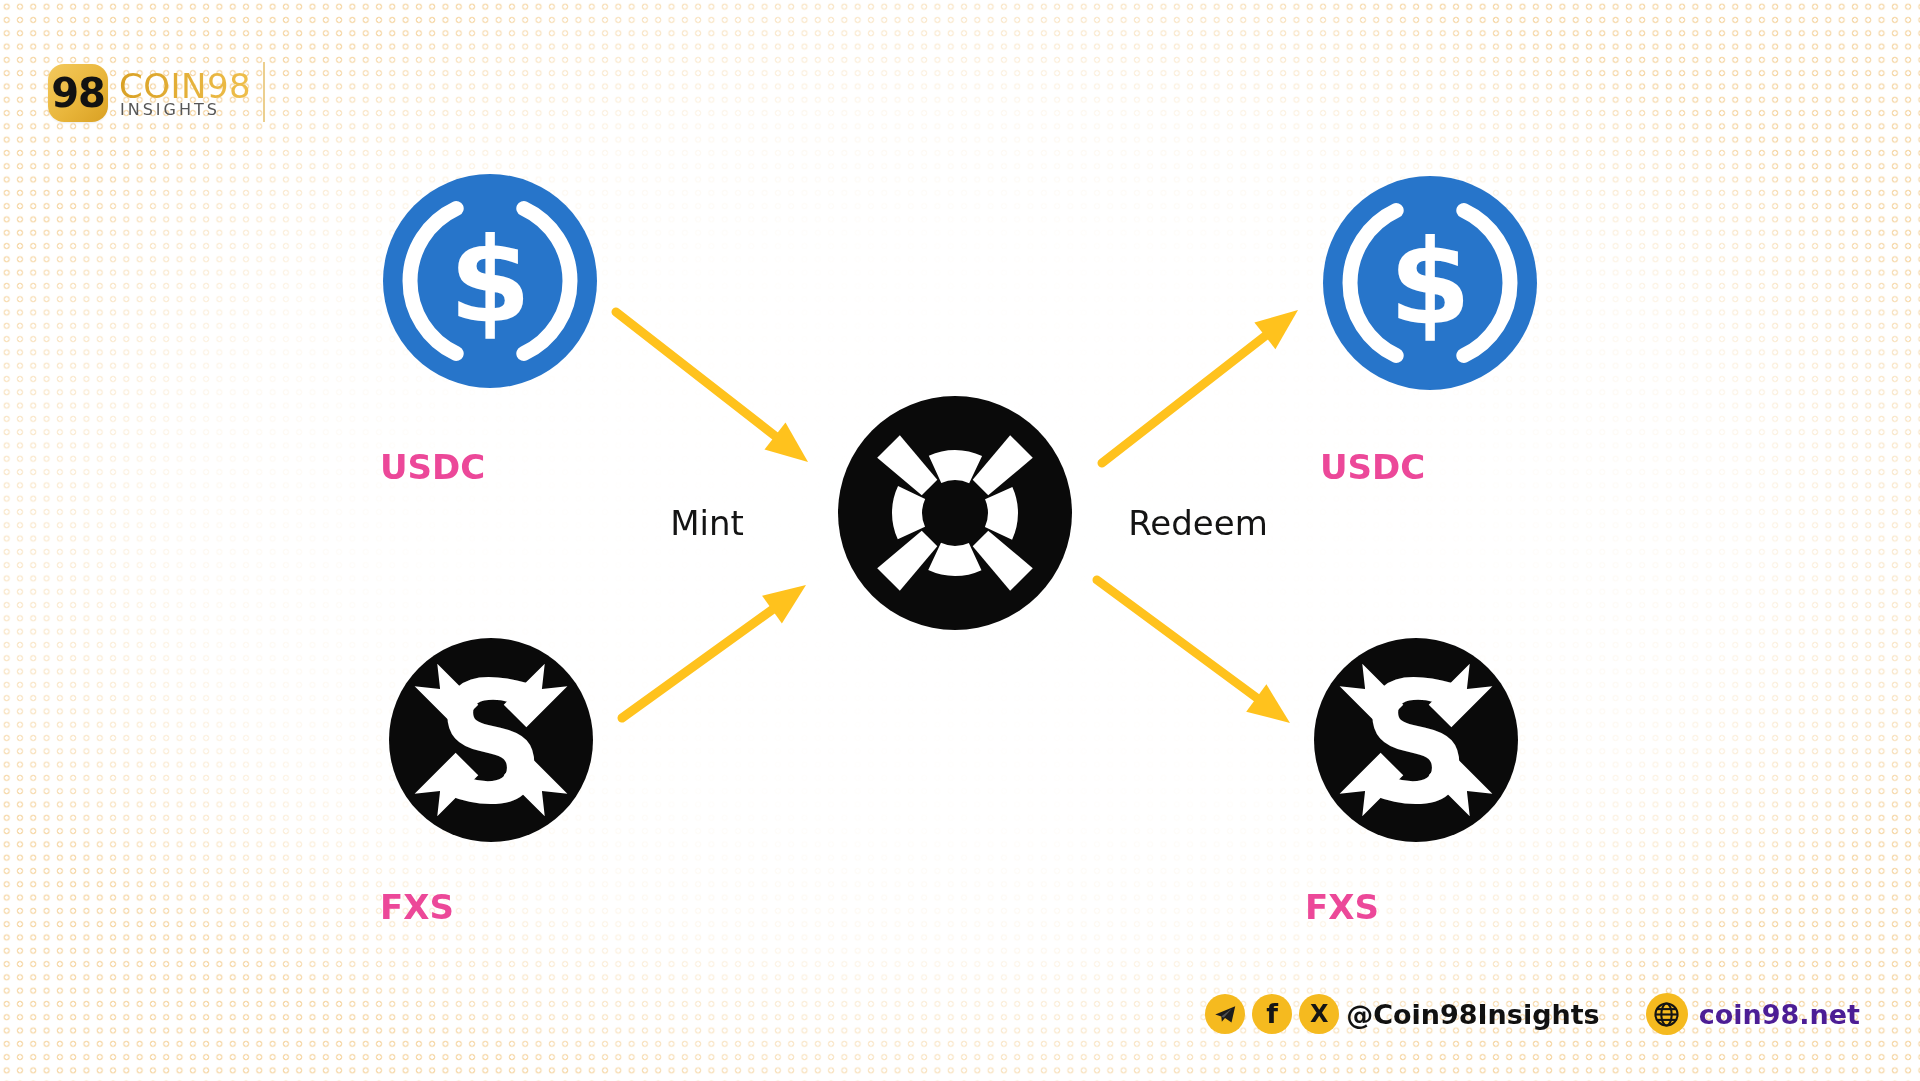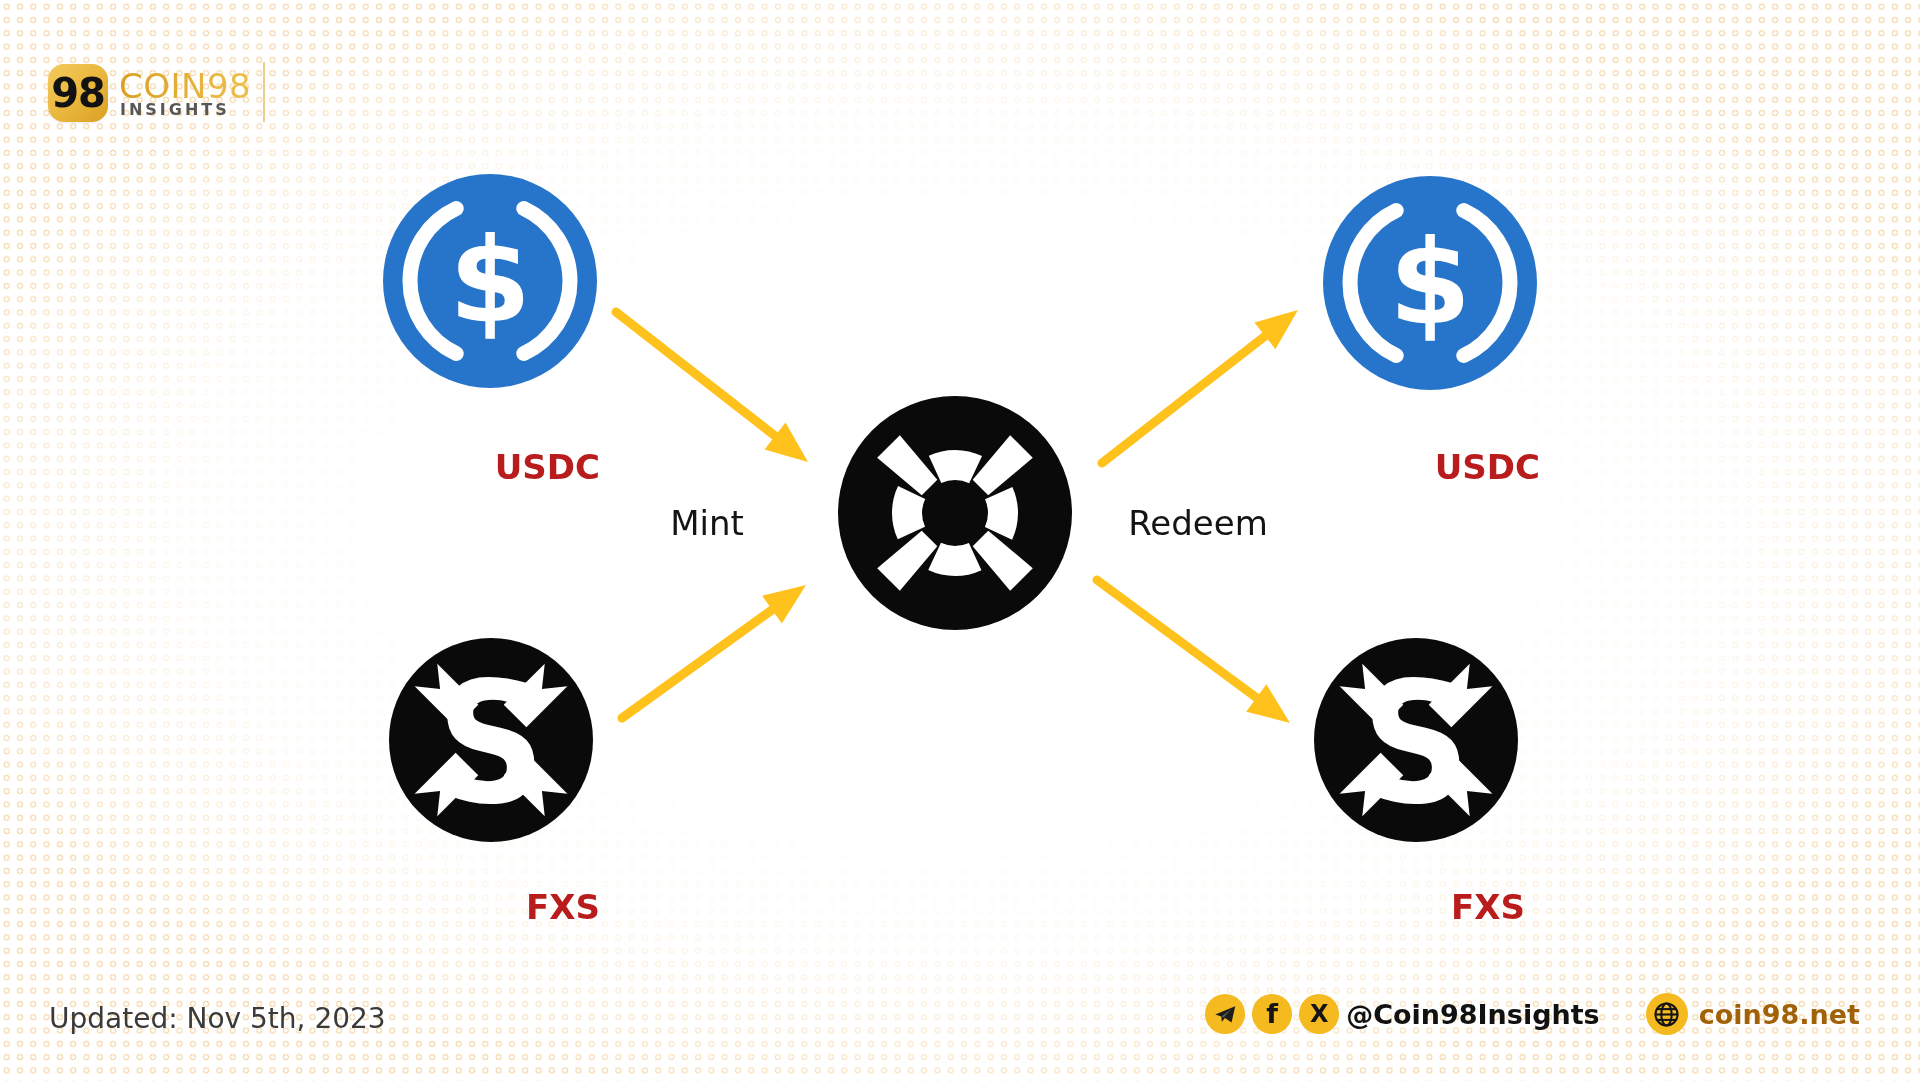--- a/index.html
+++ b/index.html
@@ -33,45 +33,45 @@
     background:linear-gradient(135deg,#F4CA5E 0%,#E9B63B 55%,#D9A023 100%);
     display:flex;align-items:center;justify-content:center;
     box-shadow:0 1px 2px rgba(0,0,0,0.08);
   }
   .logo-98{font-size:40px;font-weight:bold;color:#121212;letter-spacing:-1px;text-align:center;}
   .brand-name{
     position:absolute;left:119px;top:66px;font-size:34px;font-weight:normal;letter-spacing:0.5px;
     background:linear-gradient(90deg,#D9A125,#EFBF4C);
     -webkit-background-clip:text;background-clip:text;color:transparent;
   }
-  .brand-sub{position:absolute;left:120px;top:100px;font-size:16px;font-weight:700;color:#575757;letter-spacing:3px;}
+  .brand-sub{position:absolute;left:120px;top:100px;font-size:16px;font-weight:400;color:#575757;letter-spacing:3px;}
   .brand-divider{position:absolute;left:263px;top:62px;width:2px;height:60px;background:#ECCF8E;}
   .title{
     position:absolute;left:420px;top:44px;width:1160px;text-align:center;
     font-size:56px;font-weight:bold;color:#F1BE33;letter-spacing:1px;white-space:nowrap;
   }
 
   
   .node-icon{position:absolute;}
-  .node-label{position:absolute;width:220px;text-align:right;font-size:34px;font-weight:bold;color:#b91c1c;}
+  .node-label{position:absolute;width:220px;text-align:left;font-size:34px;font-weight:bold;color:#ec4899;}
   .edge-label{position:absolute;width:200px;text-align:center;font-size:34px;font-weight:normal;color:#141414;}
   .arrows{position:absolute;inset:0;pointer-events:none;}
 
   
   .updated{position:absolute;left:49px;top:1002px;font-size:28px;color:#3a3a3a;}
   .social{position:absolute;right:60px;top:991px;height:46px;display:flex;align-items:center;}
   .chip{
     width:40px;height:40px;border-radius:50%;background:#F5BA1F;
     display:flex;align-items:center;justify-content:center;margin-right:7px;flex:0 0 auto;
   }
   .chip.globe{width:42px;height:42px;margin-right:11px;}
   .chip .fb{font-size:27px;font-weight:bold;color:#151515;line-height:1;margin-top:-2px;}
   .chip .xx{font-size:24px;font-weight:bold;color:#151515;line-height:1;}
   .handle{font-size:27px;font-weight:600;color:#111;margin-left:0;}
-  .site{font-size:27px;font-weight:600;color:#a16207;}
+  .site{font-size:27px;font-weight:600;color:#4c1d95;}
   .social .gap{width:46px;flex:0 0 auto;}
 </style>
 </head>
 <body>
 
 <div class="canvas">
   <div class="dots"></div>
   <div class="overlay"></div>
 
   <div class="layer">
@@ -151,21 +151,20 @@
         <g>
           <line x1="1097" y1="580" x2="1261" y2="701"></line>
           <polygon points="1290,723 1246.2,711.7 1266.4,684.3" stroke="none"></polygon>
         </g>
       </g>
     </svg>
 
     <div class="edge-label" style="left:607px;top:503px;">Mint</div>
     <div class="edge-label" style="left:1098px;top:503px;">Redeem</div>
 
-    <div class="updated">Updated: Nov 5th, 2023</div>
 
     <div class="social">
       <div class="chip">
         <svg width="26" height="26" viewBox="0 0 28 28">
           <path d="M3.5 14.6 L25 5.6 L21 23.2 L14 18.3 L10.6 22.3 L10 16.8 Z" fill="#1c1c1c"></path>
           <path d="M10 16.8 L21.5 8.2 L12.8 17.8 Z" fill="#555"></path>
         </svg>
       </div>
       <div class="chip">
         <span class="fb">f</span>

